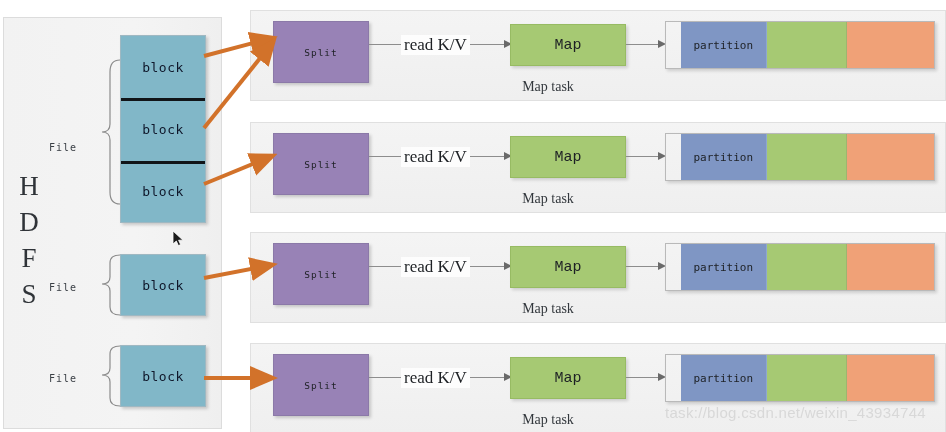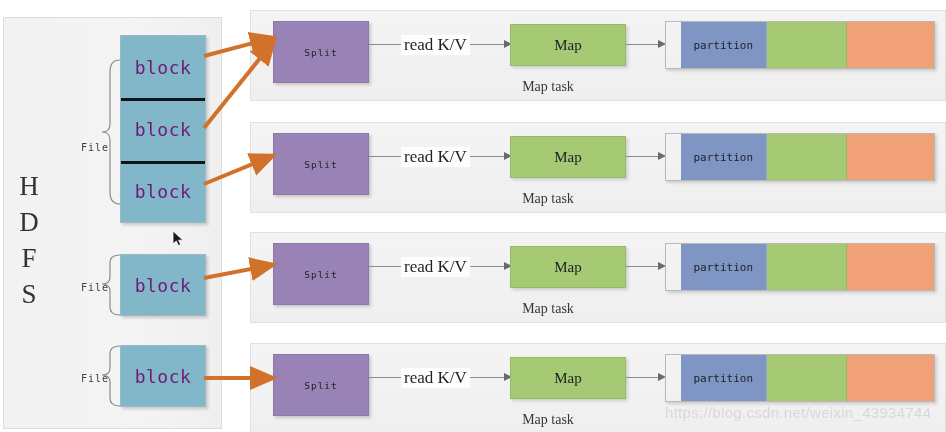--- a/index.html
+++ b/index.html
@@ -16,36 +16,36 @@
     position:absolute;left:8px;top:150px;width:34px;
     font-family:"Liberation Serif","DejaVu Serif",serif;
     font-size:27px;line-height:36px;color:#2f3338;text-align:center;
     letter-spacing:0px;
   }
   #hdfs-label span{display:block;}
 
   .file-label{
     position:absolute;
     font-family:"DejaVu Sans Mono",monospace;
-    font-size:10px;color:#3a3f45;letter-spacing:1px;margin-left:32px;
+    font-size:10px;color:#3a3f45;letter-spacing:1px;
   }
 
   
   .brace{position:absolute;}
 
   
   .blockbox{
     position:absolute;background:#81b7c8;border:1px solid #9fb8c2;
     box-shadow:2px 2px 3px rgba(0,0,0,.18);
     box-sizing:border-box;
   }
   .blockcell{
     position:relative;width:100%;display:flex;align-items:center;
     justify-content:center;
-    font-family:"DejaVu Sans Mono",monospace;font-size:18px;color:#701a75;
+    font-family:"DejaVu Sans Mono",monospace;font-size:13px;color:#0f172a;
     letter-spacing:.5px;
   }
   .divider{position:absolute;left:0;right:0;height:3px;background:#111418;}
 
   
   .task-row{
     position:absolute;left:250px;width:696px;height:91px;
     background:linear-gradient(180deg,#f4f4f4 0%,#efefef 100%);
     border:1px solid #e0e0e0;box-sizing:border-box;
   }
@@ -55,21 +55,21 @@
     box-shadow:2px 2px 3px rgba(0,0,0,.18);
     display:flex;align-items:center;justify-content:center;
     font-family:"DejaVu Sans Mono",monospace;font-size:9.5px;color:#1d2024;
     letter-spacing:1px;box-sizing:border-box;
   }
   .map-box{
     position:absolute;left:259px;top:13px;width:116px;height:42px;
     background:#a6c973;border:1px solid #97bb63;
     box-shadow:2px 2px 3px rgba(0,0,0,.15);
     display:flex;align-items:center;justify-content:center;
-    font-family:Liberation Serif, serif;font-size:15px;
+    font-family:Liberation Mono, monospace;font-size:15px;
     color:#1d2024;box-sizing:border-box;
   }
   .readkv{
     position:absolute;left:150px;top:24px;
     background:#fdfdfd;padding:0 3px;
     font-family:"Liberation Serif","DejaVu Serif",serif;font-size:17px;
     color:#1d2024;white-space:nowrap;
   }
   .conn{position:absolute;top:33px;height:1px;background:#8d8d8d;}
   .conn-a{left:118px;width:140px;}
@@ -240,17 +240,17 @@
 
   <line x1="204" y1="128" x2="273" y2="42" stroke="#d2722a" stroke-width="4" marker-end="url(#oh)"></line>
 
   <line x1="204" y1="184" x2="272" y2="156" stroke="#d2722a" stroke-width="4" marker-end="url(#oh)"></line>
 
   <line x1="204" y1="278" x2="272" y2="265" stroke="#d2722a" stroke-width="4" marker-end="url(#oh)"></line>
 
   <line x1="204" y1="378" x2="272" y2="378" stroke="#d2722a" stroke-width="4" marker-end="url(#oh)"></line>
 </svg>
 
-<div id="watermark">https://blog.csdn.net/weixin_43934744</div>
+<div id="watermark">task://blog.csdn.net/weixin_43934744</div>
 
 <svg id="cursor" width="14" height="18" viewBox="0 0 14 18">
   <path d="M1,1 L1,14 L4.3,11 L6.4,15.6 L8.6,14.6 L6.6,10.2 L11,10.2 Z" fill="#1b1b1b" stroke="#ffffff" stroke-width="0.8"></path>
 </svg>
 
 </body></html>

